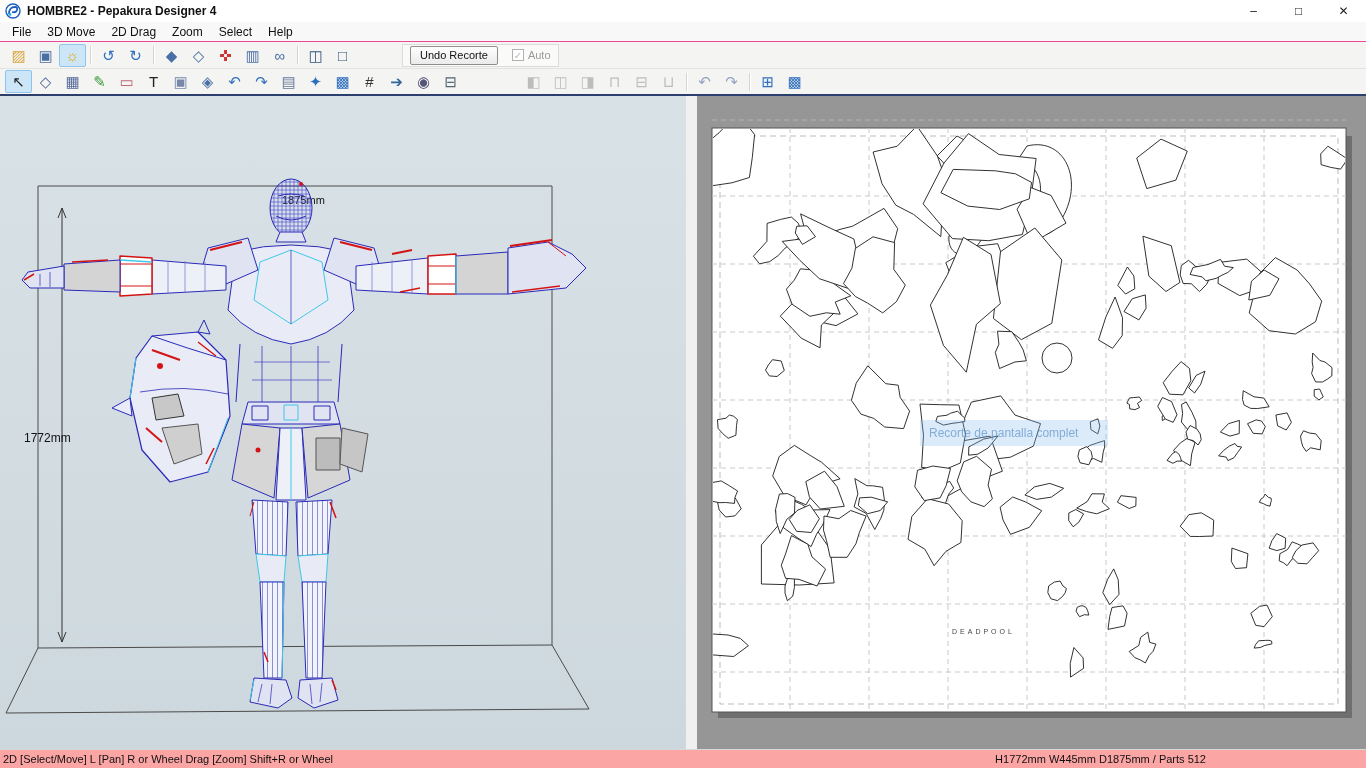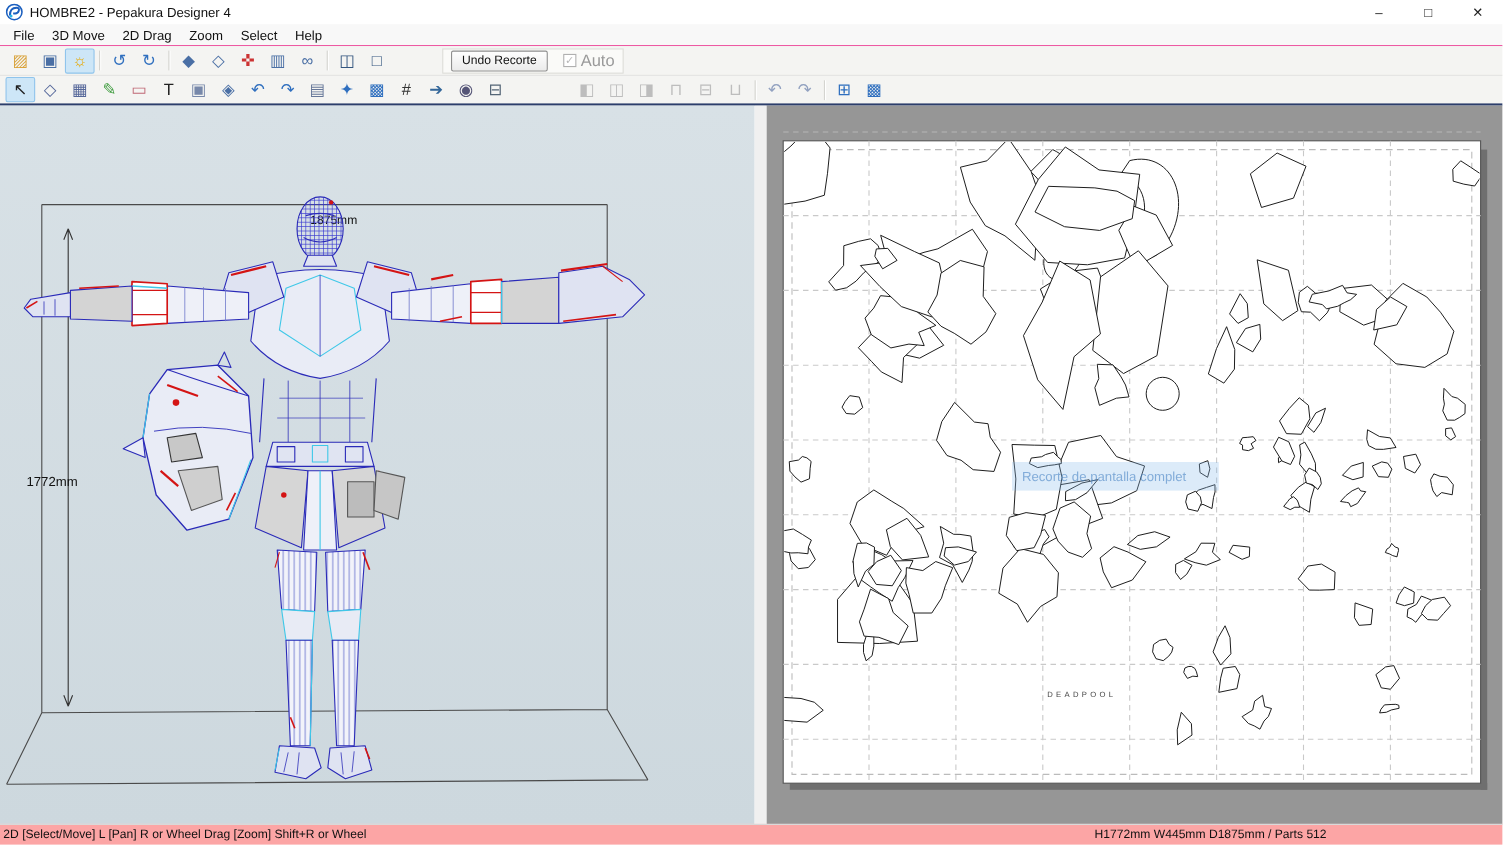--- a/index.html
+++ b/index.html
@@ -2,21 +2,21 @@
 <html><head>
 <meta charset="utf-8">
 <style>
   * { box-sizing: border-box; margin: 0; padding: 0; }
   html,body { width:1366px; height:768px; overflow:hidden;
     font-family:"Liberation Sans", sans-serif; background:#fff; }
 
   
   .titlebar { height:22px; display:flex; align-items:center; background:#ffffff; }
   .app-icon { width:16px; height:16px; margin:0 6px 0 5px; flex:0 0 auto; }
-  .title-text { font-size:12px; color:#111; }
+  .title-text { font-size:12px; color:#111;font-weight:bold; }
   .win-controls { margin-left:auto; display:flex; height:100%; }
   .win-btn { width:45px; height:100%; display:flex; align-items:center; justify-content:center;
     font-size:12px; color:#222; background:transparent; border:none; }
 
   
   .menubar { height:20px; display:flex; align-items:center; background:#f8f8f8;
     border-bottom:1px solid #ec4899; padding-left:4px; }
   .menu-item { font-size:12px; color:#111; padding:2px 8px; cursor:default; }
 
   
@@ -31,21 +31,21 @@
   .tb-btn.disabled { opacity:.9; }
   .tb-sep { width:1px; height:18px; background:#d4d4d0; margin:0 4px; box-shadow:1px 0 0 #ffffff; }
   .tb-gap { height:1px; }
   .float-group { display:flex; align-items:center; margin-left:46px; background:#fafaf8;
     border:1px solid #dcdcd8; padding:1px 7px; height:23px; }
   .undo-unfold-btn { height:19px; padding:0 9px; font-size:11px; color:#111;
     background:linear-gradient(#fefefe,#ebebeb); border:1px solid #8f8f8f; border-radius:2px; }
   .auto-wrap { display:flex; align-items:center; margin-left:14px; }
   .auto-check { width:12px; height:12px; border:1px solid #b0b0b0; background:#fff;
     display:flex; align-items:center; justify-content:center; font-size:10px; color:#b8b8b8; }
-  .auto-label { font-size:15px; color:#9a9a9a; margin-left:4px; }
+  .auto-label { font-size:11px; color:#9a9a9a; margin-left:4px; }
   .toolbar-accent { height:2px; background:#2c3e6b; }
 
   
   .main { position:relative; height:653px; width:1366px; }
   .pane-3d { position:absolute; left:0; top:0; width:686px; height:653px;
     background:linear-gradient(180deg,#d8e1e6 0%, #cdd8de 100%); }
   .splitter { position:absolute; left:686px; top:0; width:11px; height:653px; background:#f0f0f0; }
   .pane-2d { position:absolute; left:697px; top:0; width:669px; height:653px; background:#969696; }
   svg { display:block; }
   svg text { font-family:"Liberation Sans", sans-serif; }

